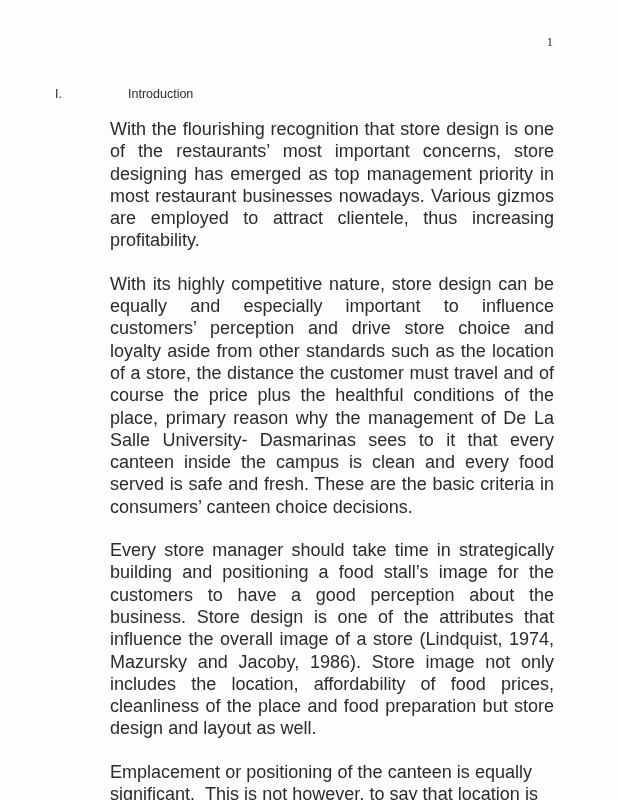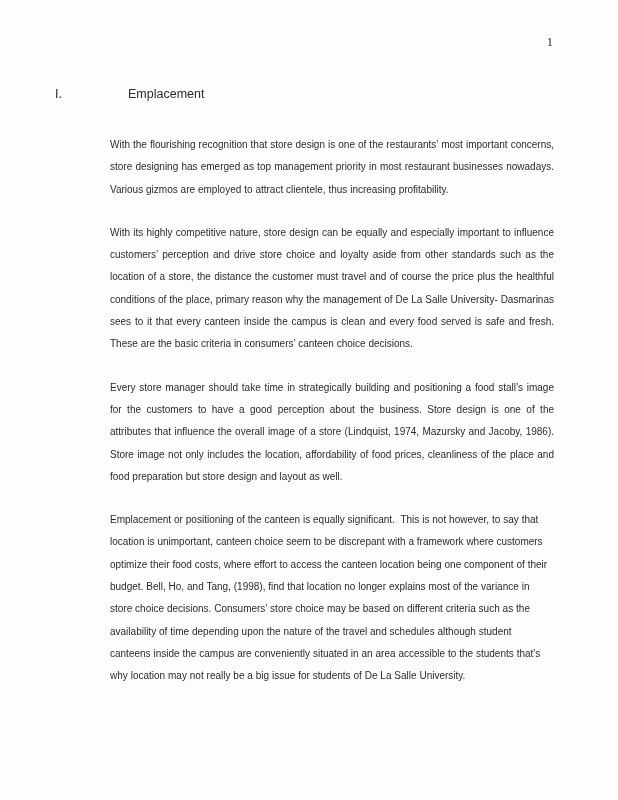--- a/index.html
+++ b/index.html
@@ -64,22 +64,22 @@
   }
 
   
   .body-block {
     position: absolute;
     top: 118px;
     left: 110px;
     width: 444px;
   }
   .para {
-    margin: 16px 0 21px 0;
-    font-size: 10px;
+    margin: 0 0 21px 0;
+    font-size: 18px;
     line-height: 22.3px;
     text-align: justify;
     color: #2b2b2b;
     white-space: pre-wrap;
     word-spacing: 0.1px;
   }
   .para.ragged {
     text-align: left;
   }
   .para:last-child {
@@ -90,21 +90,21 @@
 <body>
 
 <div class="page">
 
   <div class="page-header">
     <span class="page-number">1</span>
   </div>
 
   <div class="section-heading">
     <span class="heading-numeral">I.</span>
-    <span class="heading-title">Emplacement</span>
+    <span class="heading-title">Introduction</span>
   </div>
 
   <div class="body-block">
     <p class="para">With the flourishing recognition that store design is one of the restaurants’ most important concerns, store designing has emerged as top management priority in most restaurant businesses nowadays. Various gizmos are employed to attract clientele, thus increasing profitability.</p>
     <p class="para">With its highly competitive nature, store design can be equally and especially important to influence customers’ perception and drive store choice and loyalty aside from other standards such as the location of a store, the distance the customer must travel and of course the price plus the healthful conditions of the place, primary reason why the management of De La Salle University- Dasmarinas sees to it that every canteen inside the campus is clean and every food served is safe and fresh. These are the basic criteria in consumers’ canteen choice decisions.</p>
     <p class="para">Every store manager should take time in strategically building and positioning a food stall’s image for the customers to have a good perception about the business. Store design is one of the attributes that influence the overall image of a store (Lindquist, 1974, Mazursky and Jacoby, 1986). Store image not only includes the location, affordability of food prices, cleanliness of the place and food preparation but store design and layout as well.</p>
     <p class="para ragged">Emplacement or positioning of the canteen is equally significant.  This is not however, to say that location is unimportant, canteen choice seem to be discrepant with a framework where customers optimize their food costs, where effort to access the canteen location being one component of their budget. Bell, Ho, and Tang, (1998), find that location no longer explains most of the variance in store choice decisions. Consumers’ store choice may be based on different criteria such as the availability of time depending upon the nature of the travel and schedules although student canteens inside the campus are conveniently situated in an area accessible to the students that’s why location may not really be a big issue for students of De La Salle University.</p>
 
   </div>
 

